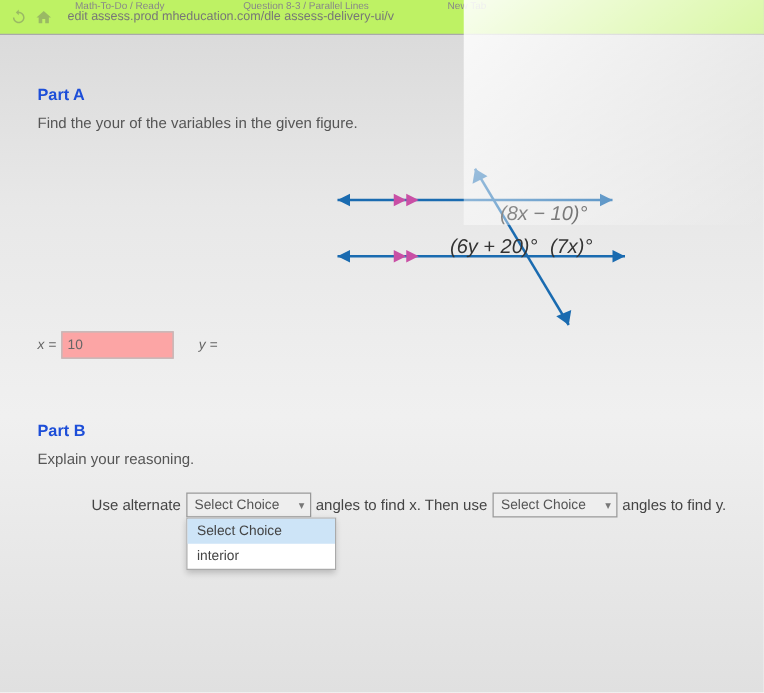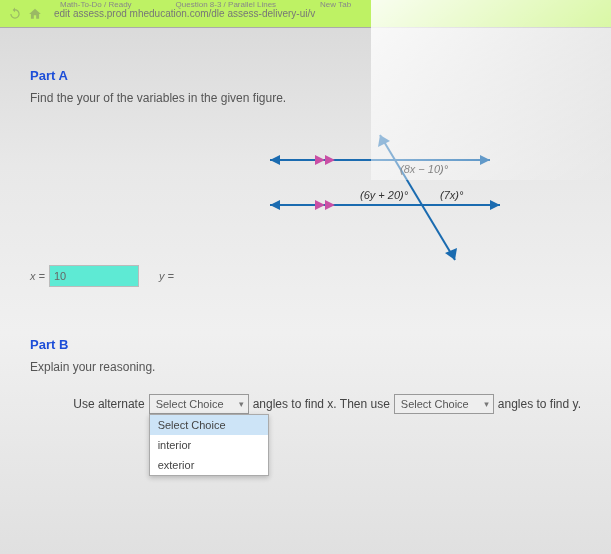--- a/index.html
+++ b/index.html
@@ -23,21 +23,21 @@
       color: #666;
     }
     .tab-strip {
       position: absolute;
       top: 0;
       left: 0;
       height: 14px;
       font-size: 8px;
       color: #888;
       display: flex;
-      gap: 44px;
+      gap: 63px;
       padding-left: 60px;
     }
     .tab-item { white-space: nowrap; }
     .nav-icons {
       display: flex;
       gap: 6px;
       margin-right: 8px;
       align-items: center;
     }
     .nav-icon { width: 14px; height: 14px; opacity: 0.4; }
@@ -64,21 +64,21 @@
     }
     .figure-area {
       position: relative;
       width: 280px;
       height: 140px;
       margin-left: 230px;
       margin-bottom: 10px;
     }
     .angle-label {
       position: absolute;
-      font-size: 11px;
+      font-size: 16px;
       font-style: italic;
       color: #333;
       white-space: nowrap;
     }
     .answers-row {
       display: flex;
       gap: 20px;
       align-items: center;
       margin-top: -10px;
       margin-bottom: 50px;
@@ -87,21 +87,21 @@
       display: flex;
       align-items: center;
       font-size: 11px;
       color: #666;
     }
     .answer-group .var { font-style: italic; margin-right: 4px; }
     .answer-input {
       width: 90px;
       height: 22px;
       border: 1px solid #bbb;
-      background: #5eead4;
+      background: #fca5a5;
       font-size: 11px;
       padding: 0 4px;
       color: #666;
     }
     .part-b { margin-top: 30px; }
     .reasoning-line {
       font-size: 12px;
       color: #444;
       display: flex;
       flex-wrap: wrap;
@@ -223,21 +223,20 @@
     <div class="part-label">Part B</div>
     <div class="instruction">Explain your reasoning.</div>
 
     <div class="reasoning-line">
       <span>Use alternate</span>
       <span class="select-wrapper">
         <span class="select-box">Select Choice</span>
         <div class="dropdown-open">
           <div class="dropdown-option highlighted">Select Choice</div>
           <div class="dropdown-option">interior</div>
-          <div class="dropdown-option">exterior</div>
         </div>
       </span>
       <span>angles to find x. Then use</span>
       <span class="select-box">Select Choice</span>
       <span>angles to find y.</span>
     </div>
   </div>
 </div>
 
 <div class="window-glare"></div>

